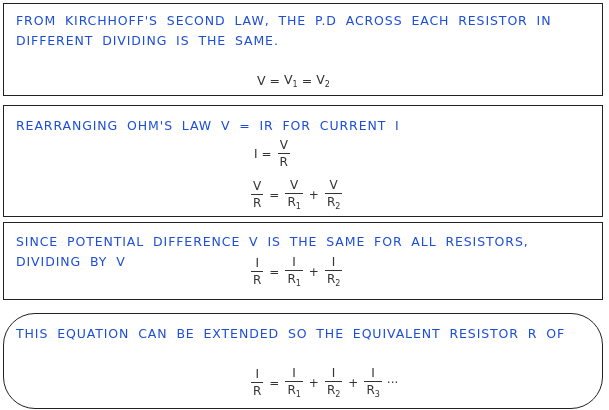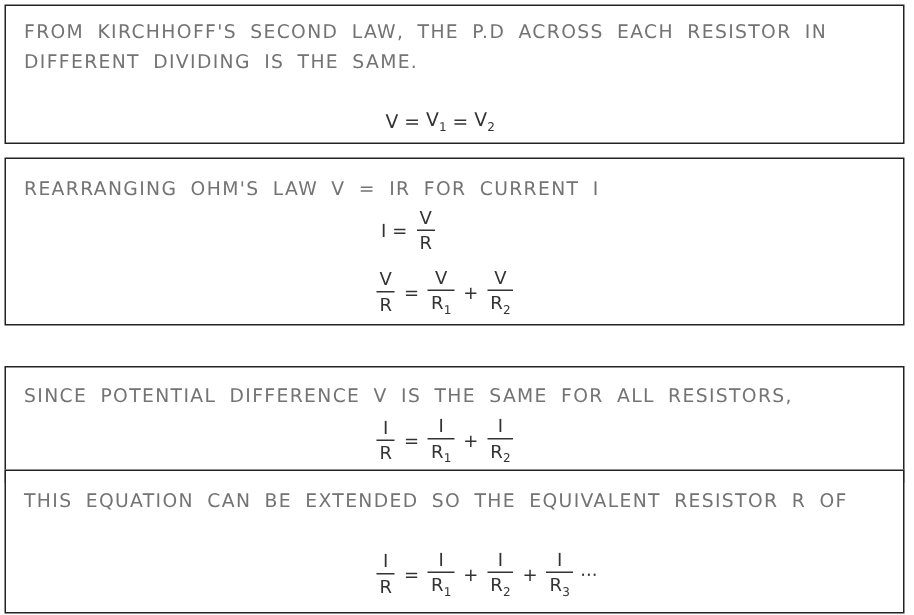--- a/index.html
+++ b/index.html
@@ -1,21 +1,21 @@
 <!DOCTYPE html>
 <html><head>
 <meta charset="utf-8">
 <style>
   html, body { margin:0; padding:0; background:#ffffff; }
   body { width:609px; height:410px; position:relative; overflow:hidden;
          font-family:"DejaVu Sans", "Liberation Sans", sans-serif; color:#333; }
   .box { position:absolute; left:3px; width:600px; border:1.5px solid #222;
          box-sizing:border-box; background:#fff; }
   .line { position:absolute; left:12px; font-size:12.5px; letter-spacing:0.9px;
-          word-spacing:4px; white-space:nowrap; color:#737373; font-weight:normal; }
+          word-spacing:4px; white-space:nowrap; color:#1d4ed8; font-weight:normal; }
   .eq { position:absolute; display:flex; align-items:center; font-size:12px; color:#333; }
   .frac { display:inline-flex; flex-direction:column; align-items:center; margin:0 2px; }
   .frac .num { padding:0 2px 1px; }
   .frac .den { border-top:1px solid #333; padding:1px 2px 0; }
   .op { margin:0 4px; }
   sub { font-size:8px; vertical-align:-3px; }
 </style>
 </head>
 <body>
 
@@ -52,41 +52,42 @@
         <span class="den"><span>R</span><sub>1</sub></span>
       </span>
     <span class="op">+</span>
     <span class="frac">
         <span class="num">V</span>
         <span class="den"><span>R</span><sub>2</sub></span>
       </span>
   </div>
 </div>
 
-<div class="box" style="top:244px;height:78px;text-decoration:underline;">
+<div class="box" style="top:222px;height:78px;text-decoration:underline;">
   <div class="line" style="top:11px;">SINCE  POTENTIAL  DIFFERENCE V IS THE SAME FOR ALL RESISTORS,</div>
+  <div class="line" style="top:31px;">DIVIDING BY  V</div>
   <div class="eq" style="top:32px;left:245px;">
     <span class="frac">
         <span class="num">I</span>
         <span class="den">R</span>
       </span>
     <span class="op">=</span>
     <span class="frac">
         <span class="num">I</span>
         <span class="den"><span>R</span><sub>1</sub></span>
       </span>
     <span class="op">+</span>
     <span class="frac">
         <span class="num">I</span>
         <span class="den"><span>R</span><sub>2</sub></span>
       </span>
   </div>
 </div>
 
-<div class="box" style="top:313px;height:96px;">
+<div class="box" style="top:313px;height:96px;border-radius:32px;">
   <div class="line" style="top:12px;">THIS  EQUATION  CAN BE  EXTENDED SO THE  EQUIVALENT  RESISTOR R  OF</div>
   <div class="eq" style="top:52px;left:245px;">
     <span class="frac">
         <span class="num">I</span>
         <span class="den">R</span>
       </span>
     <span class="op">=</span>
     <span class="frac">
         <span class="num">I</span>
         <span class="den"><span>R</span><sub>1</sub></span>

